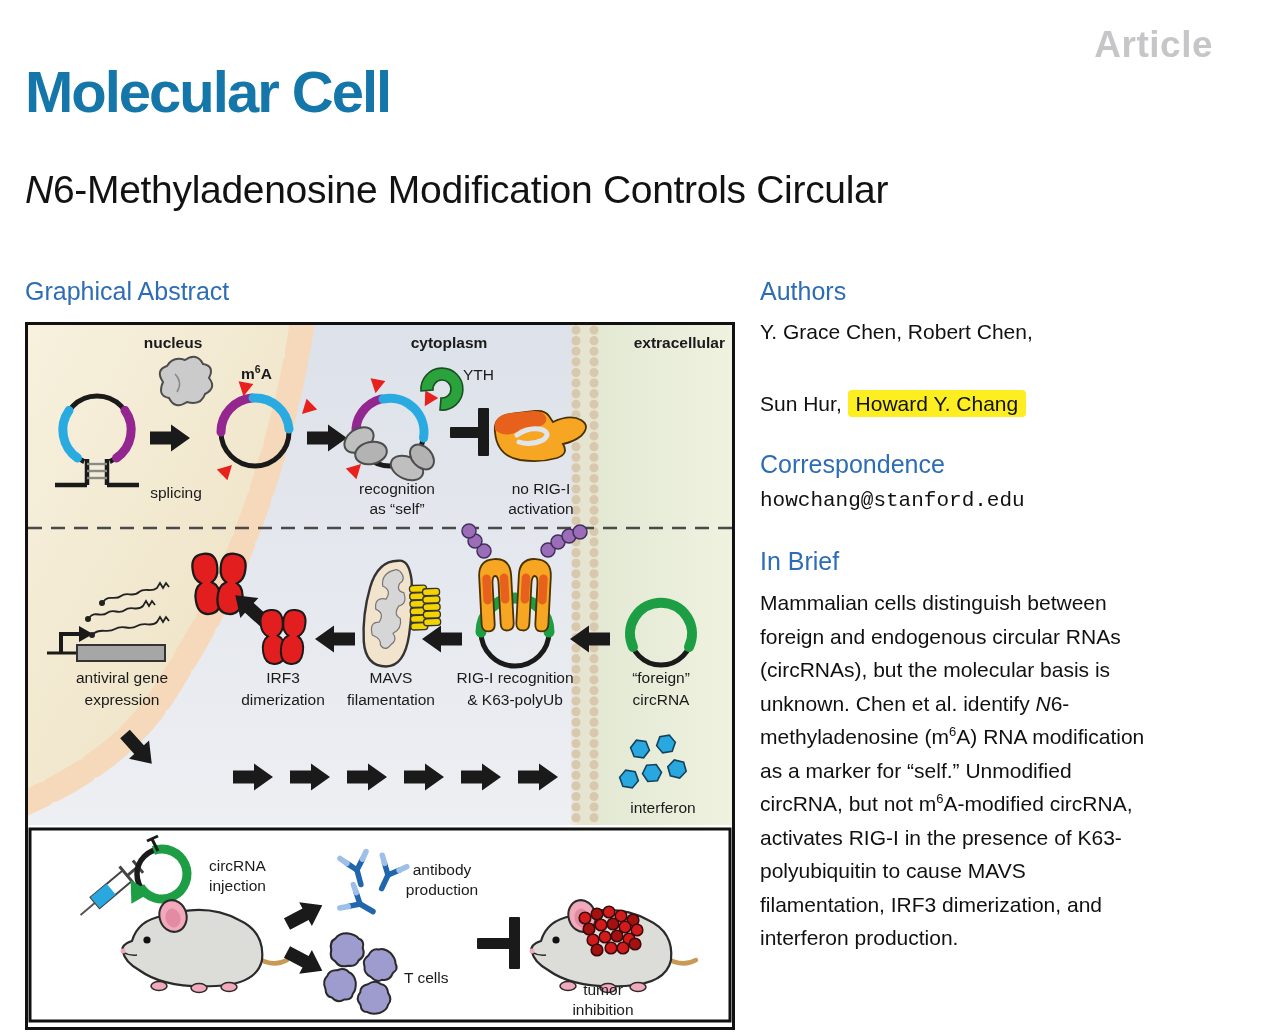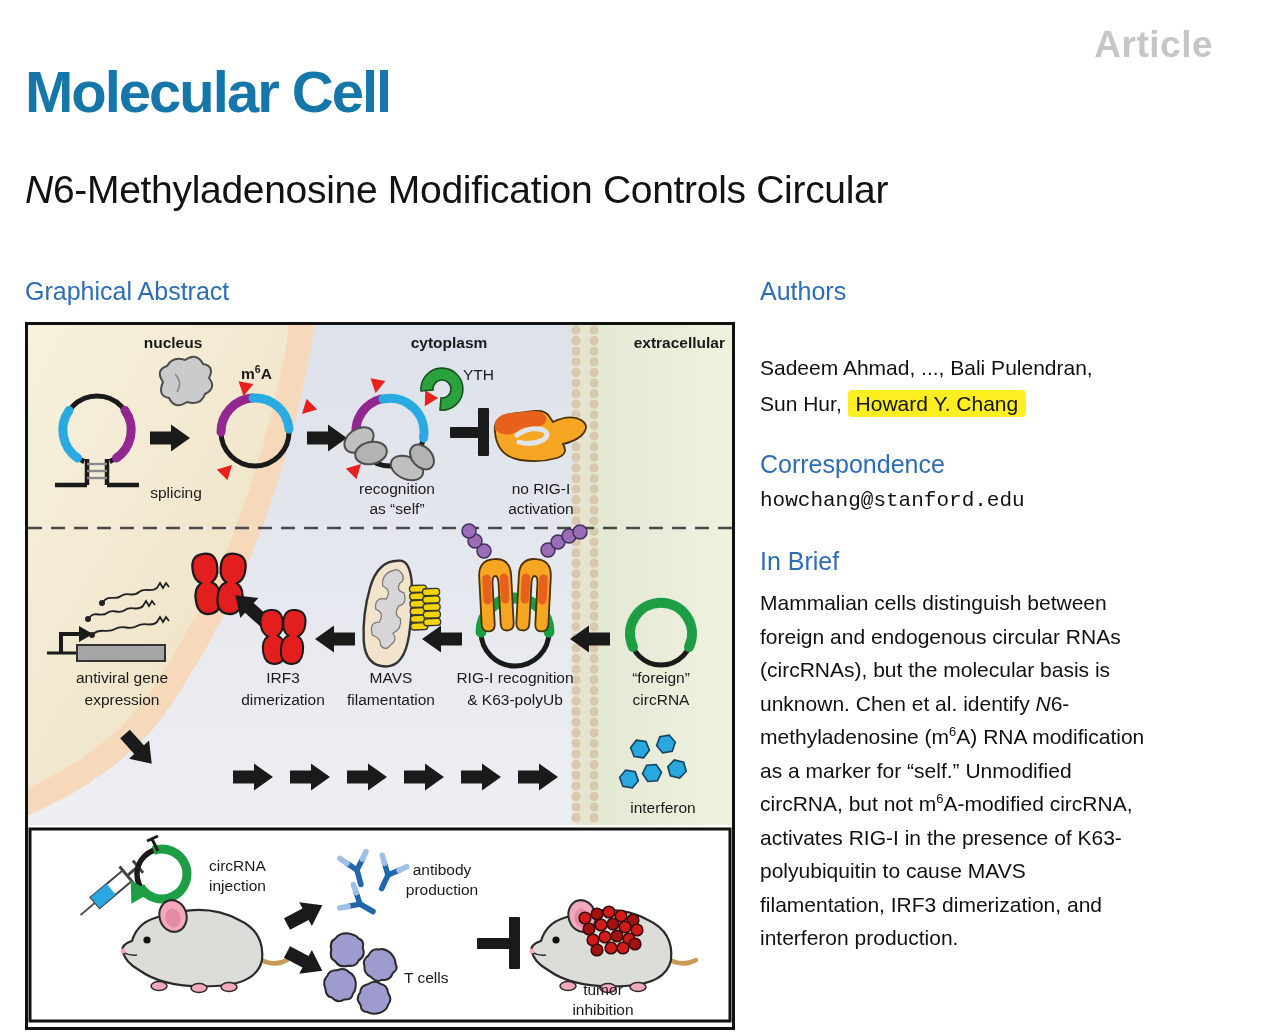--- a/index.html
+++ b/index.html
@@ -29,21 +29,21 @@
 </head>
 <body>
 
 <div id="article-label">Article</div>
 <div id="journal-logo">Molecular Cell</div>
 <h1 id="page-title"><span class="i">N</span><span>6-Methyladenosine Modification Controls Circular</span><br></h1>
 
 <div id="ga-heading" class="blue-heading">Graphical Abstract</div>
 
 <div id="authors-heading" class="blue-heading">Authors</div>
-<div id="authors-text"><br><span>Sadeem Ahmad, ..., Bali Pulendran,</span><br><span>Sun Hur, </span><span class="hl">Howard Y. Chang</span></div>
+<div id="authors-text"><span>Y. Grace Chen, Robert Chen,</span><br><br><span>Sun Hur, </span><span class="hl">Howard Y. Chang</span></div>
 
 <div id="corr-heading" class="blue-heading">Correspondence</div>
 <a id="corr-email" href="#">howchang@stanford.edu</a>
 
 <div id="inbrief-heading" class="blue-heading">In Brief</div>
 <div id="inbrief-text"><span>Mammalian cells distinguish between</span><br><span>foreign and endogenous circular RNAs</span><br><span>(circRNAs), but the molecular basis is</span><br><span>unknown. Chen et al. identify </span><span class="i">N</span><span>6-</span><br><span>methyladenosine (m</span><span class="sup">6</span><span>A) RNA modification</span><br><span>as a marker for “self.” Unmodified</span><br><span>circRNA, but not m</span><span class="sup">6</span><span>A-modified circRNA,</span><br><span>activates RIG-I in the presence of K63-</span><br><span>polyubiquitin to cause MAVS</span><br><span>filamentation, IRF3 dimerization, and</span><br><span>interferon production.</span></div>
 
 <div id="figure-wrap">
 <svg width="710" height="708" viewBox="0 0 710 708" xmlns="http://www.w3.org/2000/svg">
   <defs>

